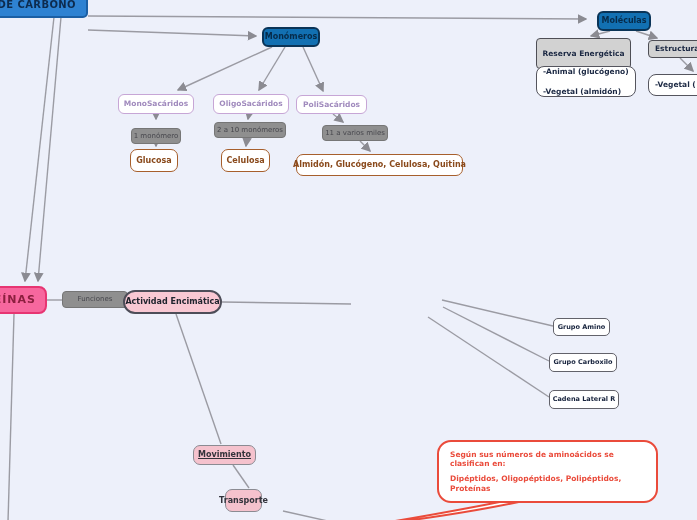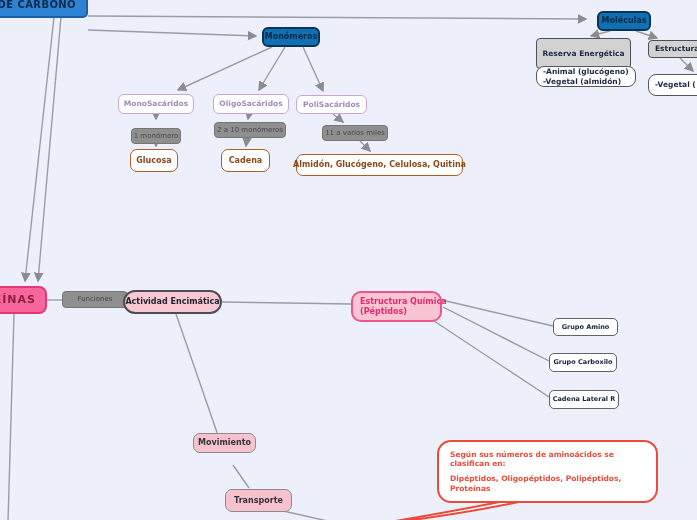--- a/index.html
+++ b/index.html
@@ -34,40 +34,40 @@
     padding:8px 11px;justify-content:flex-start;
   }
   .note .sp{display:block;height:9px;}
   .lft{align-items:flex-start;padding-left:6px;}
   
   .n-carbono{left:-122px;top:-8px;width:210px;height:26px;}
   .n-monomeros{left:262px;top:27px;width:58px;height:20px;}
   .n-moleculas{left:597px;top:11px;width:54px;height:20px;}
   .n-reserva{left:536px;top:38px;width:95px;height:31px;}
   .n-estructura{left:648px;top:40px;width:70px;height:18px;}
-  .n-reserva-tipos{left:536px;top:66px;width:100px;height:21px;justify-content:space-between;}
+  .n-reserva-tipos{left:536px;top:66px;width:100px;height:31px;justify-content:space-between;}
   .n-estructura-tipo{left:648px;top:74px;width:70px;height:22px;}
   .n-monosacaridos{left:118px;top:94px;width:76px;height:20px;}
   .n-oligosacaridos{left:213px;top:94px;width:76px;height:20px;}
   .n-polisacaridos{left:296px;top:95px;width:71px;height:19px;}
   .n-mono-n{left:131px;top:128px;width:50px;height:16px;}
   .n-oligo-n{left:214px;top:122px;width:72px;height:16px;}
   .n-poli-n{left:322px;top:125px;width:66px;height:16px;}
   .n-glucosa{left:130px;top:149px;width:48px;height:23px;}
   .n-scarosa{left:221px;top:149px;width:49px;height:23px;}
   .n-polisac-ej{left:296px;top:154px;width:167px;height:22px;}
   .n-proteinas{left:-58px;top:286px;width:105px;height:28px;}
   .n-funciones{left:62px;top:291px;width:66px;height:17px;}
   .n-actividad{left:123px;top:290px;width:99px;height:24px;}
   .n-est-quimica{left:351px;top:291px;width:91px;height:31px;}
-  .n-grupo-amino{left:553px;top:318px;width:65px;height:18px;}
+  .n-grupo-amino{left:553px;top:318px;width:57px;height:18px;}
   .n-grupo-carboxilo{left:549px;top:353px;width:68px;height:19px;}
   .n-cadena-lateral{left:549px;top:390px;width:70px;height:19px;}
-  .n-movimiento{left:193px;top:433px;width:63px;height:20px;}
-  .n-transporte{left:225px;top:489px;width:67px;height:23px;}
+  .n-movimiento{left:193px;top:445px;width:63px;height:20px;text-decoration:underline;}
+  .n-transporte{left:225px;top:489px;width:37px;height:23px;}
   .n-nota{left:437px;top:440px;width:221px;height:63px;}
   .ln{display:block;}
 </style>
 </head>
 <body>
 
 <div id="canvas">
 
   <svg id="wires" viewBox="0 0 697 520">
     <defs>
@@ -156,43 +156,39 @@
 
   <div class="node gray-sm n-poli-n">
     <span class="ln">11 a varios miles</span>
   </div>
 
   <div class="node brown n-glucosa">
     <span class="ln">Glucosa</span>
   </div>
 
   <div class="node brown n-scarosa">
-    <span class="ln">Cadena</span>
+    <span class="ln">Celulosa</span>
   </div>
 
   <div class="node brown n-polisac-ej">
     <span class="ln">Almidón, Glucógeno, Celulosa, Quitina</span>
   </div>
 
   <div class="node pink-strong n-proteinas">
     <span class="ln">TEÍNAS</span>
   </div>
 
   <div class="node gray-sm n-funciones">
     <span class="ln">Funciones</span>
   </div>
 
   <div class="node pink-dark-border n-actividad">
     <span class="ln">Actividad Encimática</span>
   </div>
 
-  <div class="node pink-hot-border n-est-quimica">
-    <span class="ln">Estructura Química</span>
-    <span class="ln">(Péptidos)</span>
-  </div>
 
   <div class="node white-sm n-grupo-amino">
     <span class="ln">Grupo Amino</span>
   </div>
 
   <div class="node white-sm n-grupo-carboxilo">
     <span class="ln">Grupo Carboxilo</span>
   </div>
 
   <div class="node white-sm n-cadena-lateral">

